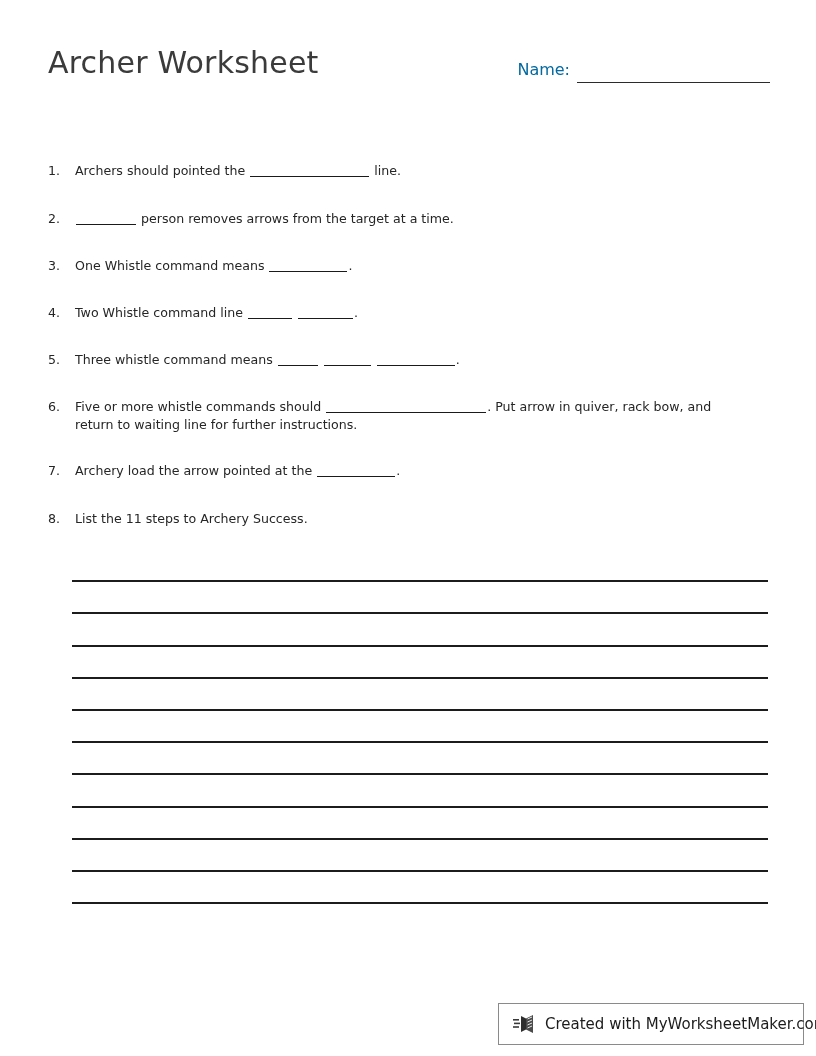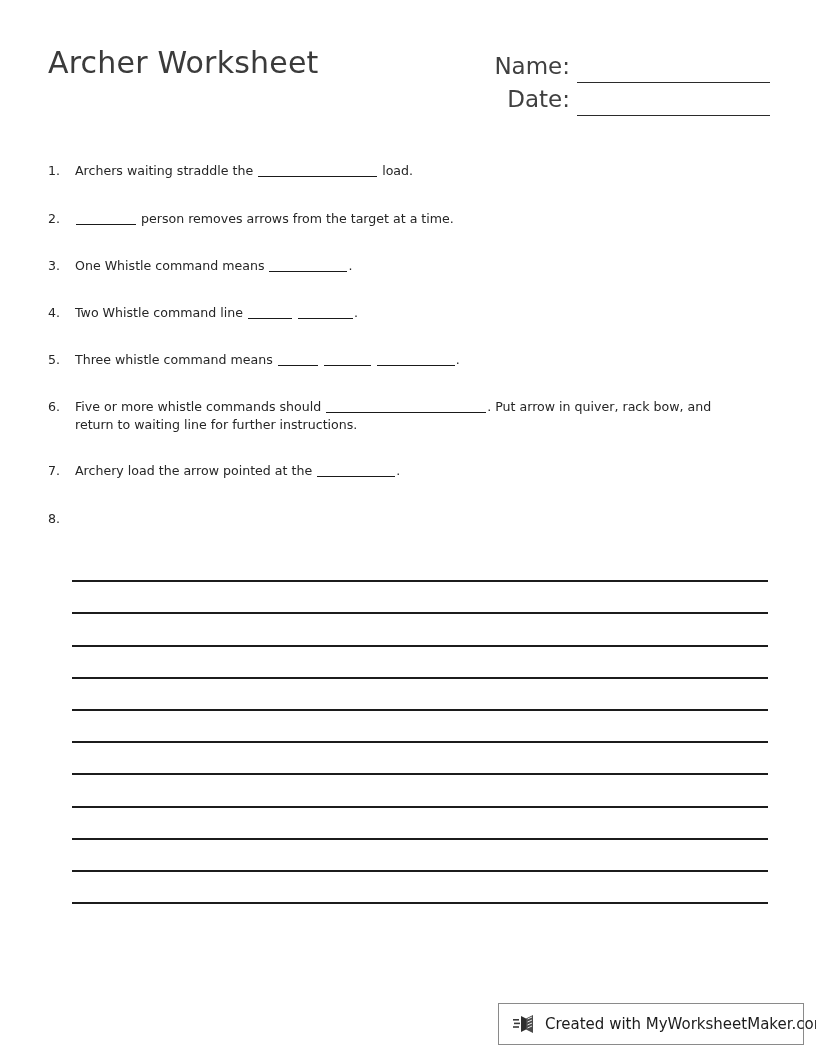--- a/index.html
+++ b/index.html
@@ -46,22 +46,22 @@
     top: 50px;
     width: 290px;
   }
   .nd-row {
     display: flex;
     align-items: flex-end;
     justify-content: flex-end;
     height: 33px;
   }
   .nd-label {
-    font-size: 23px;
-    color: #404040;
+    font-size: 16px;
+    color: #0369a1;
     line-height: 1;
     padding-bottom: 5px;
     white-space: nowrap;
   }
   .nd-rule {
     width: 193px;
     margin-left: 7px;
     border-bottom: 1.4px solid #2b2b2b;
     height: 22px;
   }
@@ -161,31 +161,27 @@
 <div class="page">
 
   <div class="header">
     <div class="worksheet-title">Archer Worksheet</div>
 
     <div class="namedate">
       <div class="nd-row">
         <span class="nd-label">Name:</span>
         <span class="nd-rule"></span>
       </div>
-      <div class="nd-row">
-        <span class="nd-label">Date:</span>
-        <span class="nd-rule"></span>
-      </div>
     </div>
   </div>
 
   <div class="questions">
     <div class="q" id="q1">
       <span class="q-num">1.</span>
-      <span class="q-body"><span class="q-text">Archers waiting straddle the </span><span class="blank" style="width: 119px;"></span><span class="q-text"> load.</span></span>
+      <span class="q-body"><span class="q-text">Archers should pointed the </span><span class="blank" style="width: 119px;"></span><span class="q-text"> line.</span></span>
     </div>
     <div class="q" id="q2">
       <span class="q-num">2.</span>
       <span class="q-body"><span class="blank" style="width: 60px;"></span><span class="q-text"> person removes arrows from the target at a time.</span></span>
     </div>
     <div class="q" id="q3">
       <span class="q-num">3.</span>
       <span class="q-body"><span class="q-text">One Whistle command means </span><span class="blank" style="width: 78px;"></span><span class="q-text">.</span></span>
     </div>
     <div class="q" id="q4">
@@ -199,20 +195,21 @@
     <div class="q" id="q6">
       <span class="q-num">6.</span>
       <span class="q-body"><span class="q-text">Five or more whistle commands should </span><span class="blank" style="width: 160px;"></span><span class="q-text">. Put arrow in quiver, rack bow, and return to waiting line for further instructions.</span></span>
     </div>
     <div class="q" id="q7">
       <span class="q-num">7.</span>
       <span class="q-body"><span class="q-text">Archery load the arrow pointed at the </span><span class="blank" style="width: 78px;"></span><span class="q-text">.</span></span>
     </div>
     <div class="q" id="q8">
       <span class="q-num">8.</span>
+      <span class="q-body"><span class="q-text">List the 11 steps to Archery Success.</span></span>
     </div>
   </div>
 
   <div class="answer-lines">
       <div class="answer-line"></div>
       <div class="answer-line"></div>
       <div class="answer-line"></div>
       <div class="answer-line"></div>
       <div class="answer-line"></div>
       <div class="answer-line"></div>

